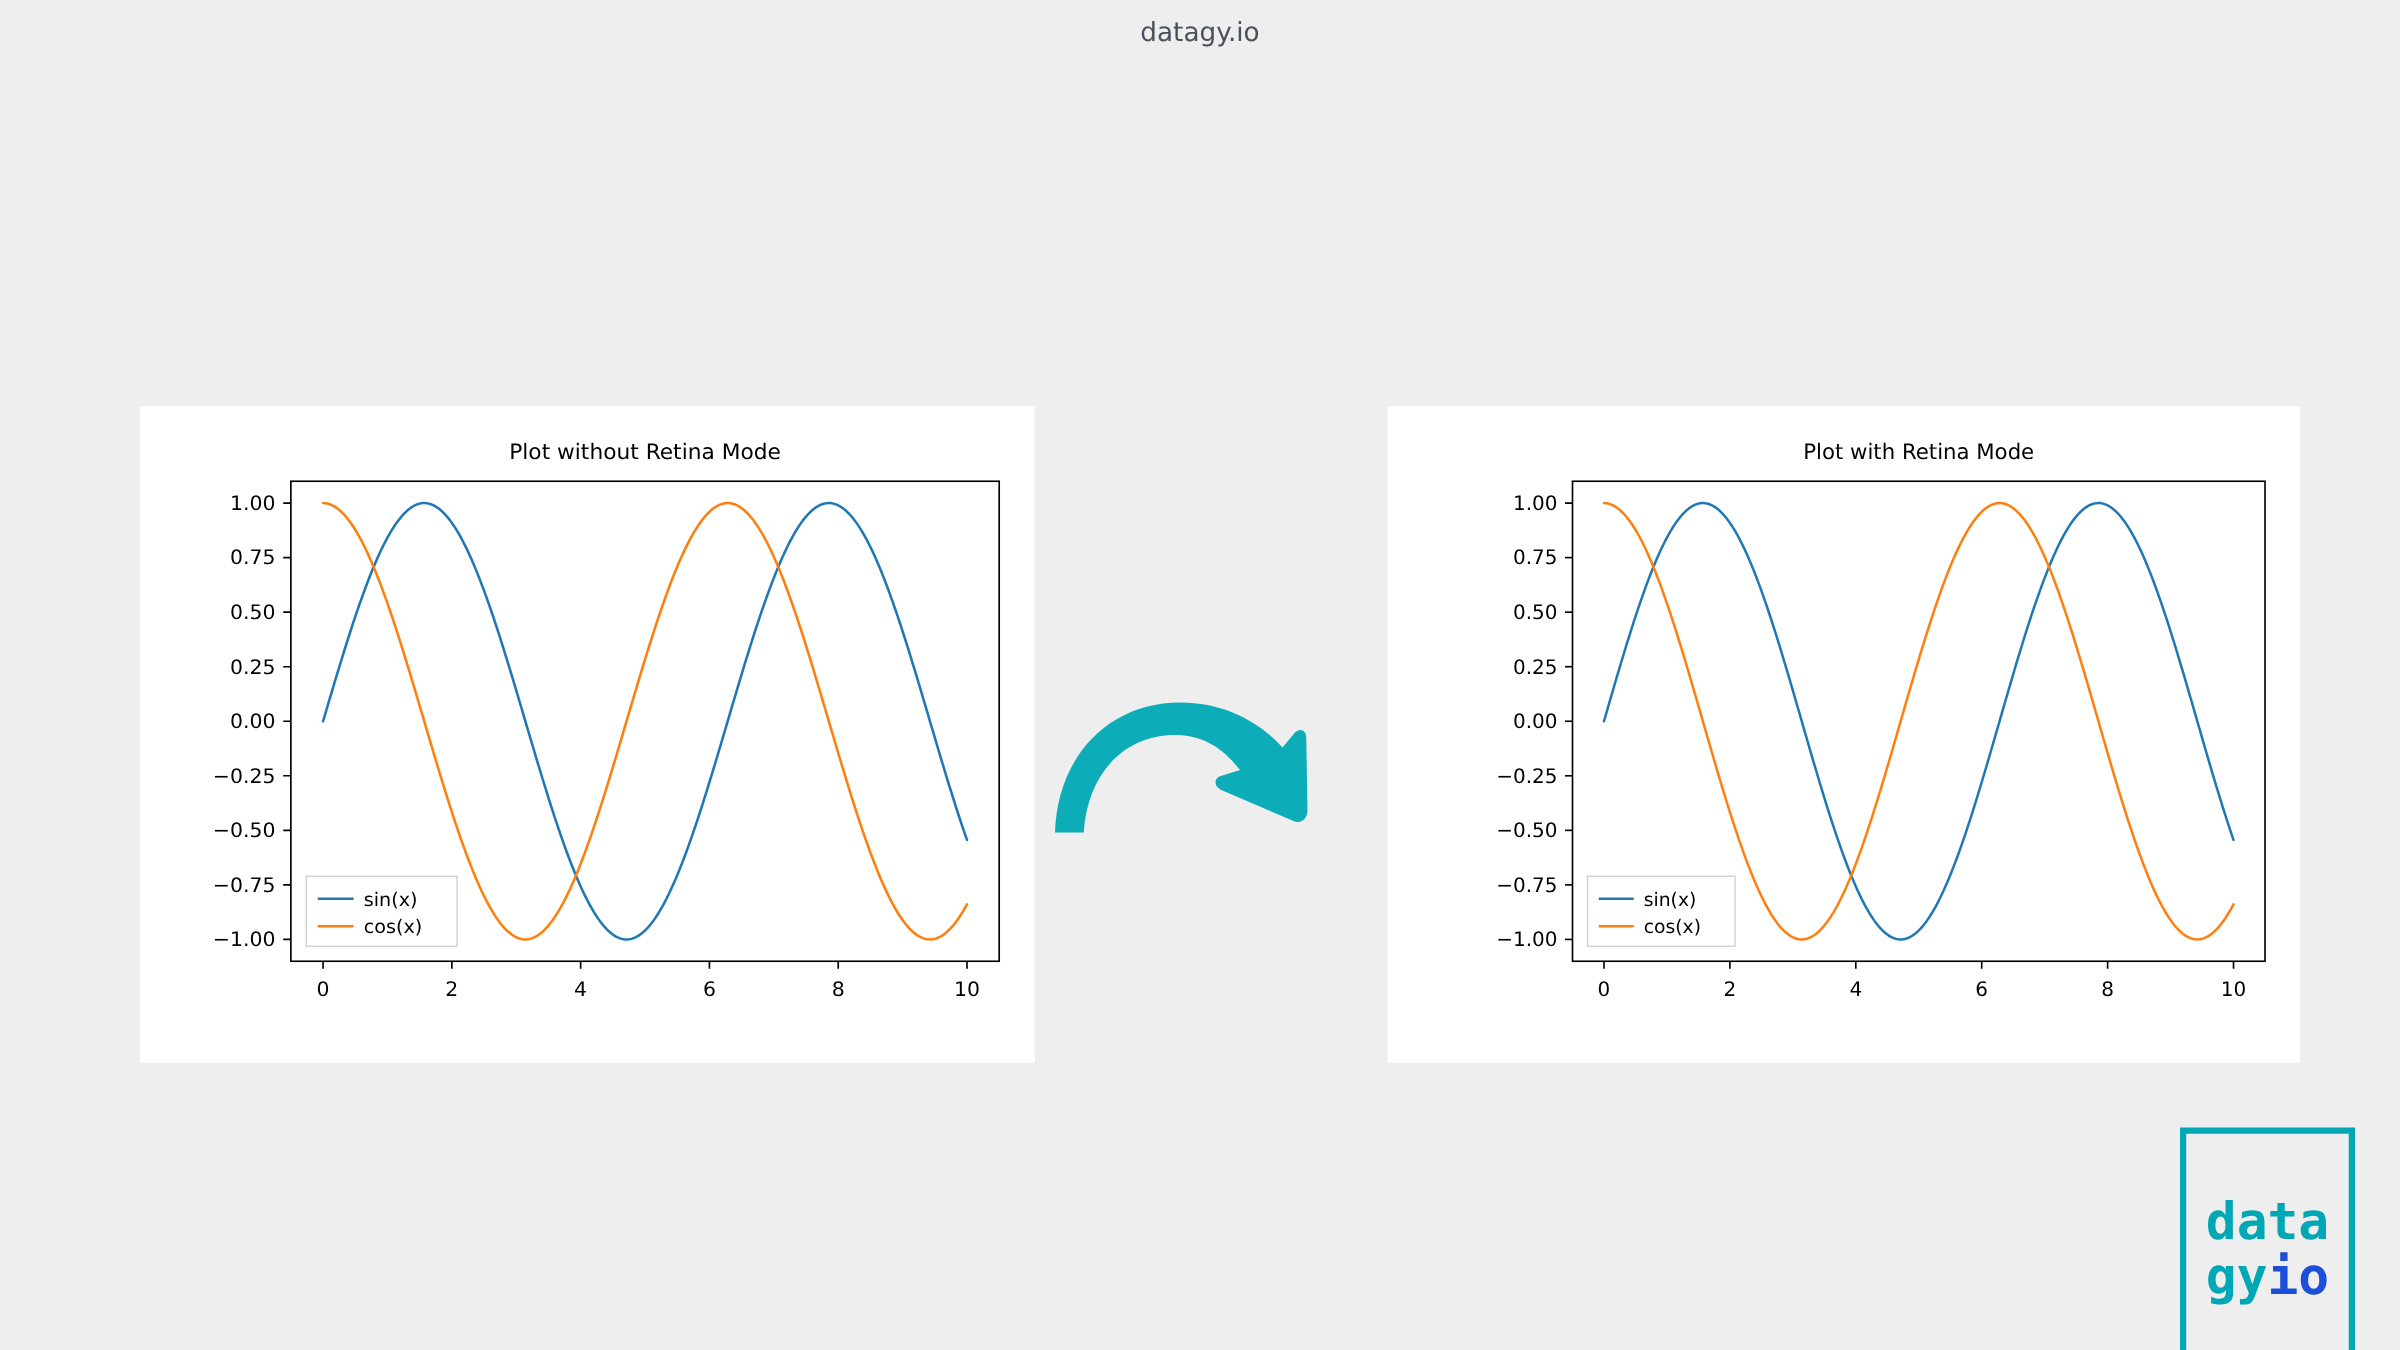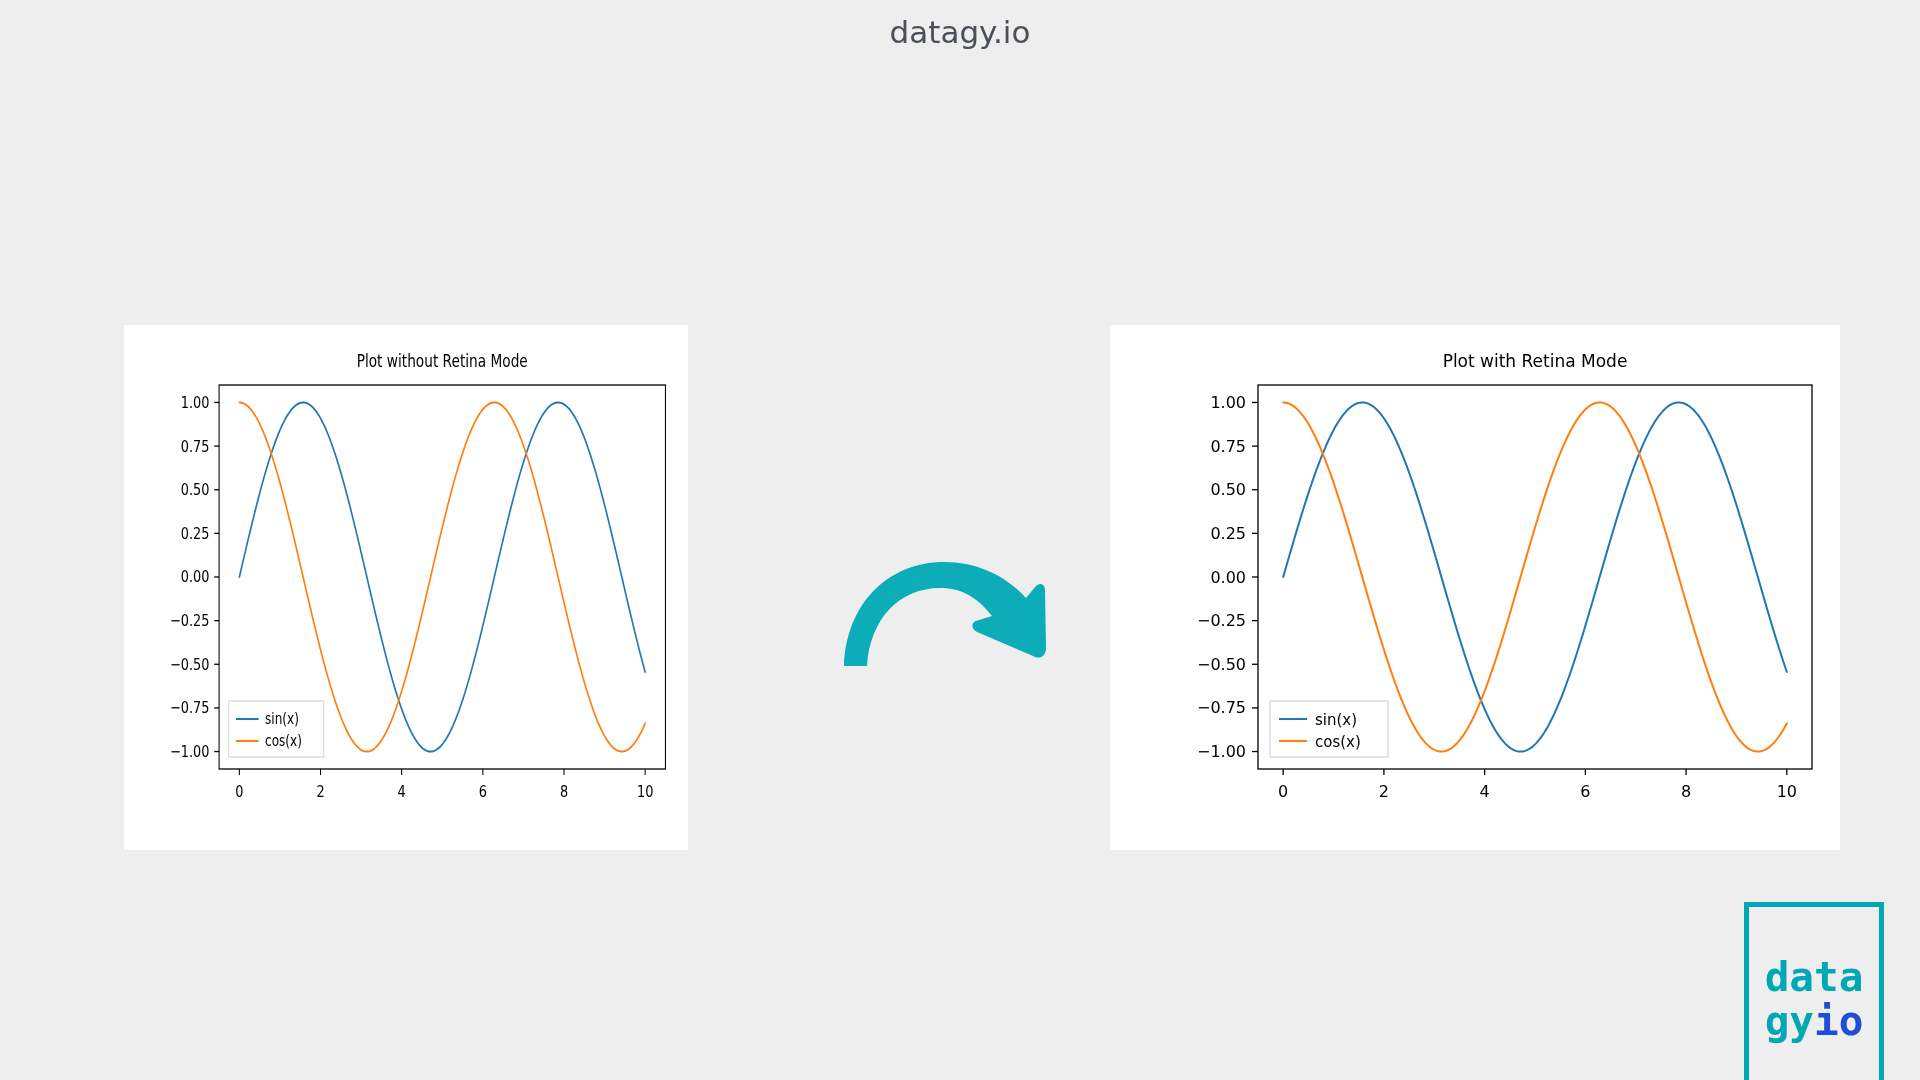--- a/index.html
+++ b/index.html
@@ -28,33 +28,33 @@
     font-family: "DejaVu Sans", sans-serif;
     font-size: 96px;
     font-weight: 800;
     letter-spacing: -1px;
     color: #3b4049;
     line-height: 1.05;
   }
   #page-subtitle {
     margin: 0;
     padding-top: 14px;
-    font-size: 31px;
+    font-size: 21px;
     font-weight: 400;
     color: #4a4f59;
   }
 
   
   .plot-card {
     position: absolute;
     background: #ffffff;
     top: 325px;
     height: 525px;
   }
-  #plot-card-left  { left: 124px;  width: 564px; }
+  #plot-card-left  { left: 112px;  width: 716px; }
   #plot-card-right { left: 1110px; width: 700px; padding-left: 30px; }
 
   .plot-figure { width: 100%; height: 100%; display: block; }
 
   
   #plot-figure-left { filter: blur(0.55px); }
 
   
   #transition-arrow {
     position: absolute;

